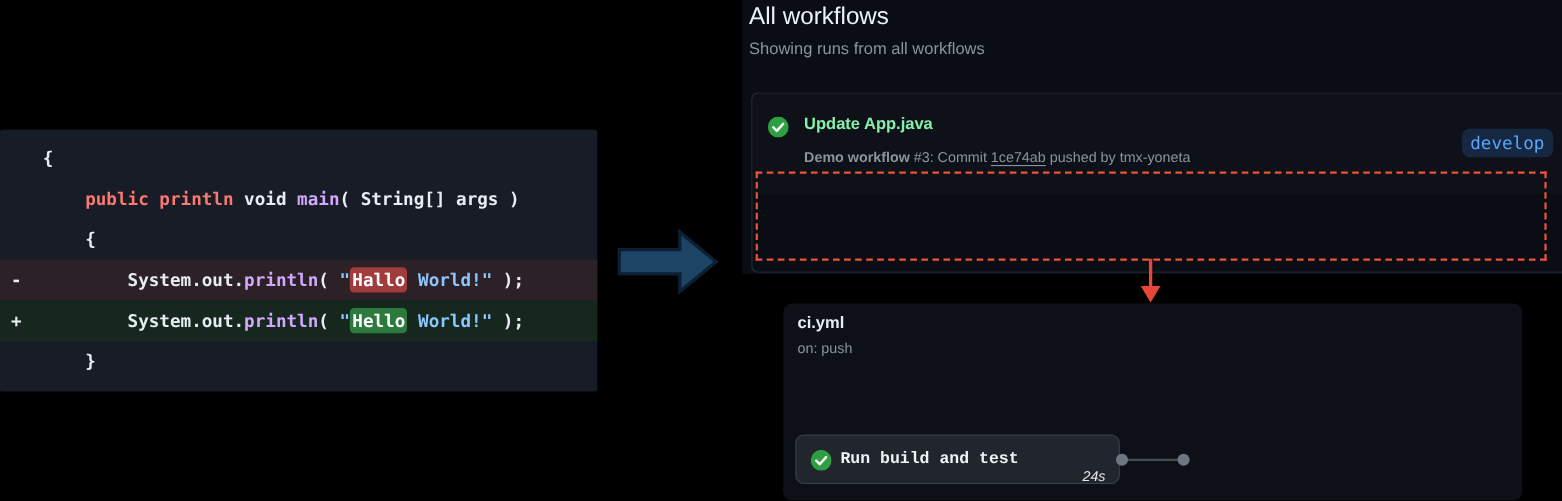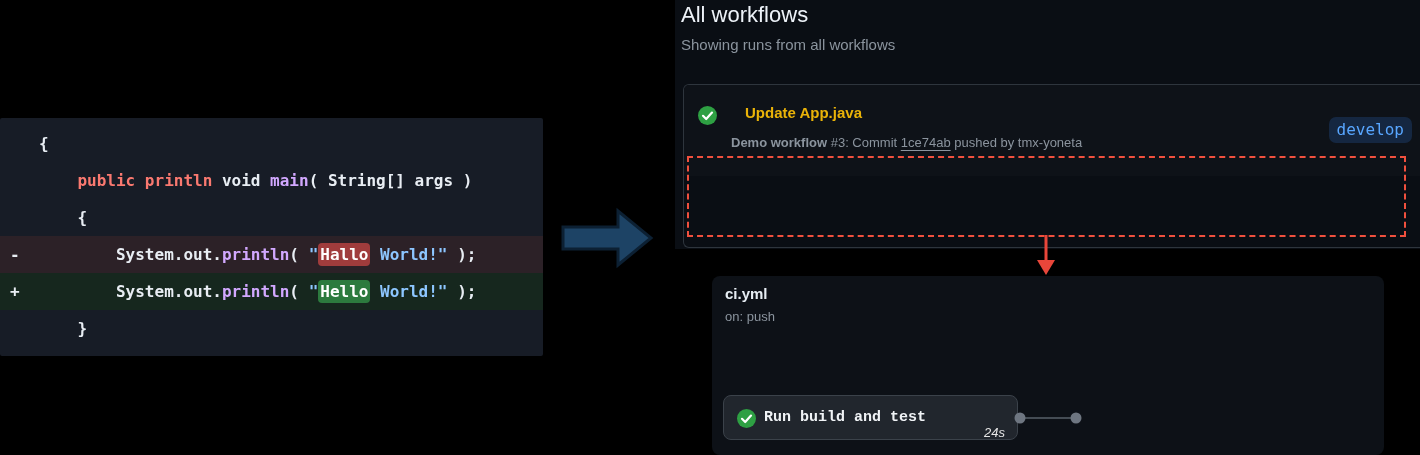--- a/index.html
+++ b/index.html
@@ -30,21 +30,21 @@
                 background:#0a0e14; color:#e6edf3; }
   .wf-title { position:absolute; left:6px; top:2px; font-size:22px; font-weight:400; color:#edf2f8; }
   .wf-subtitle { position:absolute; left:6px; top:36px; font-size:15px; color:#8b949e; }
   .run-box { position:absolute; left:8px; top:84px; right:0; bottom:1px;
              border:1px solid #2e353d; border-right:none; border-radius:6px 0 0 6px;
              overflow:hidden; }
   .run-box-header { height:71px; background:#161b22; border-bottom:1px solid #2e353d;
                     padding:27px 0 0 19px; font-size:14px; font-weight:bold; color:#e6edf3; }
   .run-row { position:relative; height:91px; background:#0e1218; }
   .run-check { position:absolute; left:14px; top:21px; }
-  .run-title { position:absolute; left:61px; top:19px; font-size:15px; font-weight:bold; color:#eab308; }
+  .run-title { position:absolute; left:47px; top:19px; font-size:15px; font-weight:bold; color:#86efac; }
   .run-meta { position:absolute; left:47px; top:50px; font-size:13px; color:#8b949e; white-space:pre-wrap; }
   .run-meta b { font-weight:bold; color:#8b949e; }
   .commit-link { text-decoration:underline; text-underline-offset:3px; color:#8b949e; }
   .branch-badge { position:absolute; right:8px; top:32px; font-family:"DejaVu Sans Mono", monospace;
                   font-size:16px; color:#58a6ff; background:rgba(56,139,253,0.18);
                   border-radius:7px; padding:3px 8px 4px; }
   .dashed-box { position:absolute; left:12px; top:156px; width:719px; height:81px;
                 border:2px dashed #f0503e; pointer-events:none; z-index:5; }
 
   

